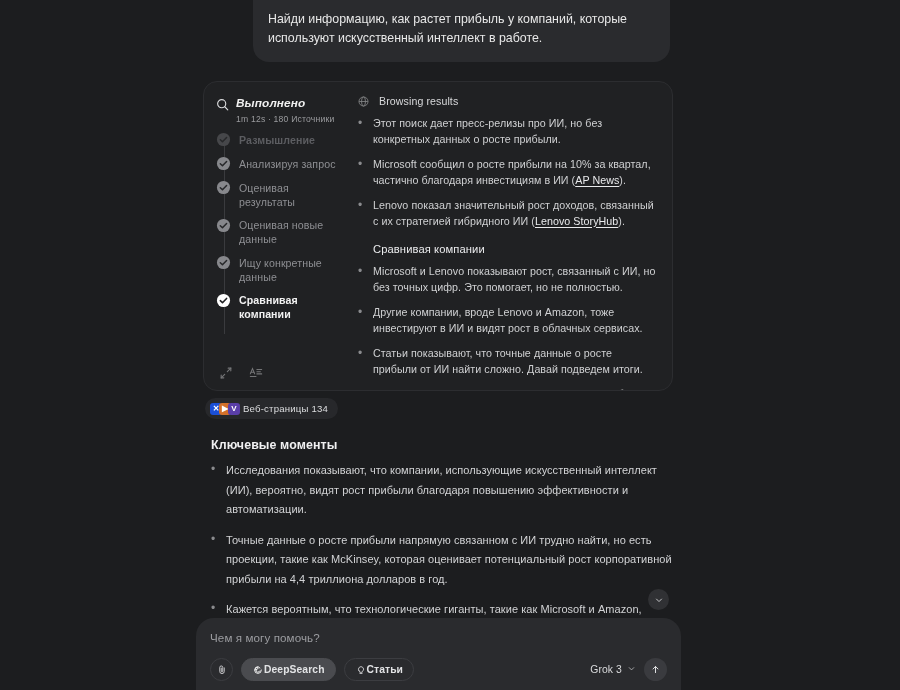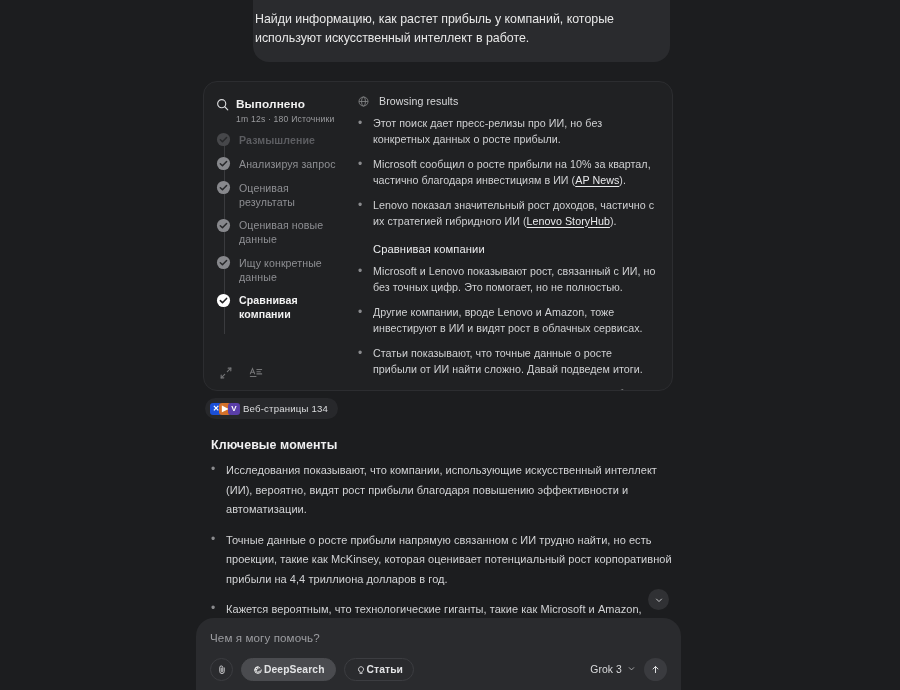--- a/index.html
+++ b/index.html
@@ -10,21 +10,21 @@
     overflow: hidden;
   }
   body { position: relative; }
 
   
   .user-bubble {
     position: absolute;
     left: 253px; top: 0px; width: 417px;
     background: #2a2b2e;
     border-radius: 0 0 16px 16px;
-    padding: 10px 16px 14px 2px;
+    padding: 10px 16px 14px 15px;
     color: #e8e8e8;
     font-size: 12.4px;
     line-height: 19px;
   }
 
   
   .task-card {
     position: absolute;
     left: 203px; top: 81px;
     width: 470px; height: 310px;
@@ -34,21 +34,21 @@
     display: flex;
     overflow: hidden;
   }
   .task-left {
     width: 148px;
     padding: 14px 10px 8px 12px;
     position: relative;
     display: flex;
     flex-direction: column;
   }
-  .task-head { display: flex; align-items: flex-end; gap: 7px; }
+  .task-head { display: flex; align-items: flex-start; gap: 7px; font-style: italic; }
   .search-ico { width: 13px; height: 13px; flex: none; margin-top: 2px; }
   .search-ico svg { display:block; }
   .task-title { font-size: 11.8px; font-weight: bold; color: #f0f0f0; letter-spacing: .1px;}
   .task-meta { font-size: 8.6px; color: #9a9b9e; margin: 3px 0 0 20px; letter-spacing: .2px;}
 
   .steps { margin-top: 8px; position: relative; flex: 1; }
   .steps::before {
     content: ""; position: absolute;
     left: 7.5px; top: 12px; bottom: 28px;
     width: 1px; background: #3a3b3e;
@@ -263,21 +263,21 @@
       <span class="br-text">Этот поиск дает пресс-релизы про ИИ, но без конкретных данных о росте прибыли.</span>
     </div>
 
     <div class="br-item">
       <span class="br-bullet">•</span>
       <span class="br-text"><span>Microsoft сообщил о росте прибыли на 10% за квартал, частично благодаря инвестициям в ИИ (</span><a href="#">AP News</a><span>).</span></span>
     </div>
 
     <div class="br-item">
       <span class="br-bullet">•</span>
-      <span class="br-text"><span>Lenovo показал значительный рост доходов, частично с их стратегией гибридного ИИ (</span><a href="#">Lenovo StoryHub</a><span>).</span></span>
+      <span class="br-text"><span>Lenovo показал значительный рост доходов, связанный с их стратегией гибридного ИИ (</span><a href="#">Lenovo StoryHub</a><span>).</span></span>
     </div>
 
     <div class="br-sub">Сравнивая компании</div>
 
     <div class="br-item">
       <span class="br-bullet">•</span>
       <span class="br-text">Microsoft и Lenovo показывают рост, связанный с ИИ, но без точных цифр. Это помогает, но не полностью.</span>
     </div>
     <div class="br-item">
       <span class="br-bullet">•</span>

